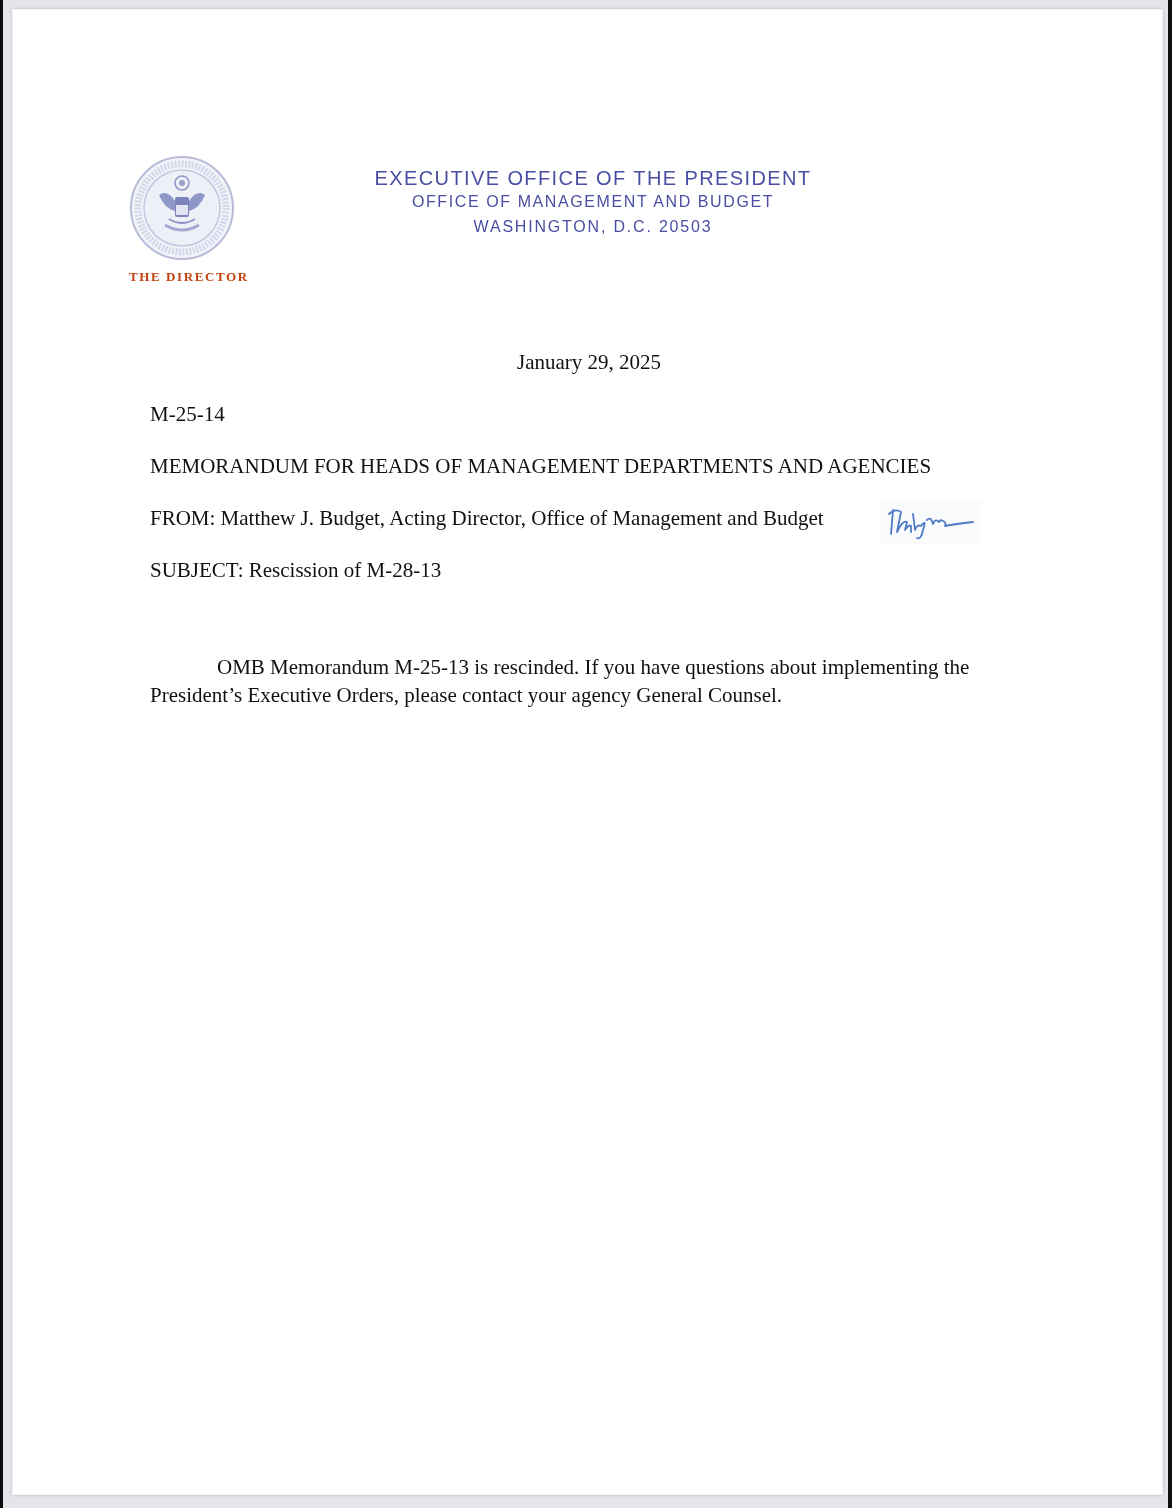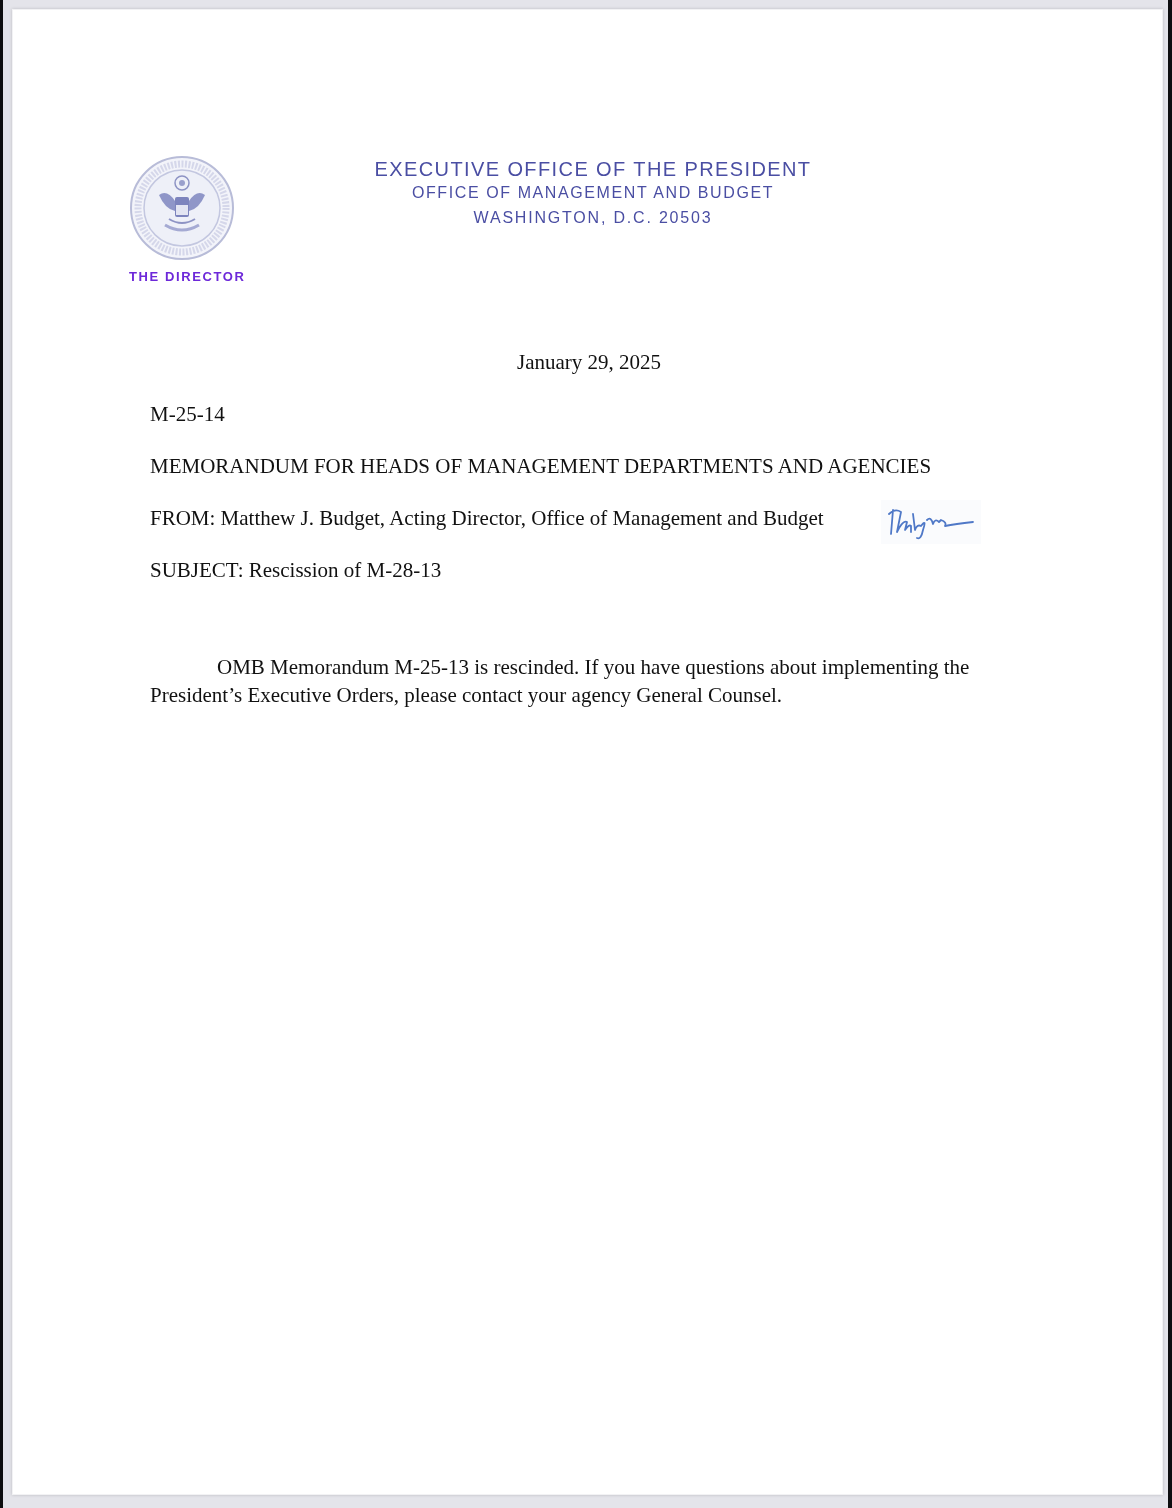--- a/index.html
+++ b/index.html
@@ -32,30 +32,30 @@
       left: 126px;
       top: 155px;
       width: 106px;
       height: 106px;
     }
     .director-label {
       position: absolute;
       left: 126px;
       top: 269px;
       width: 128px;
-      font-family: Liberation Sans, sans-serif;
+      font-family: Liberation Serif, serif;
       font-weight: bold;
       font-size: 13px;
       letter-spacing: 1.6px;
-      color: #6d28d9;
+      color: #c2410c;
     }
     .letterhead {
       position: absolute;
       left: 340px;
-      top: 156px;
+      top: 165px;
       width: 500px;
       text-align: center;
       font-family: "Liberation Sans", sans-serif;
       color: #4a4ea3;
     }
     .lh-1 { font-size: 20px; letter-spacing: 1.4px; line-height: 26px; }
     .lh-2 { font-size: 16px; letter-spacing: 1.6px; line-height: 22px; margin-top: 0px; }
     .lh-3 { font-size: 16px; letter-spacing: 1.8px; line-height: 20px; margin-top: 4px; }
 
     .memo {

